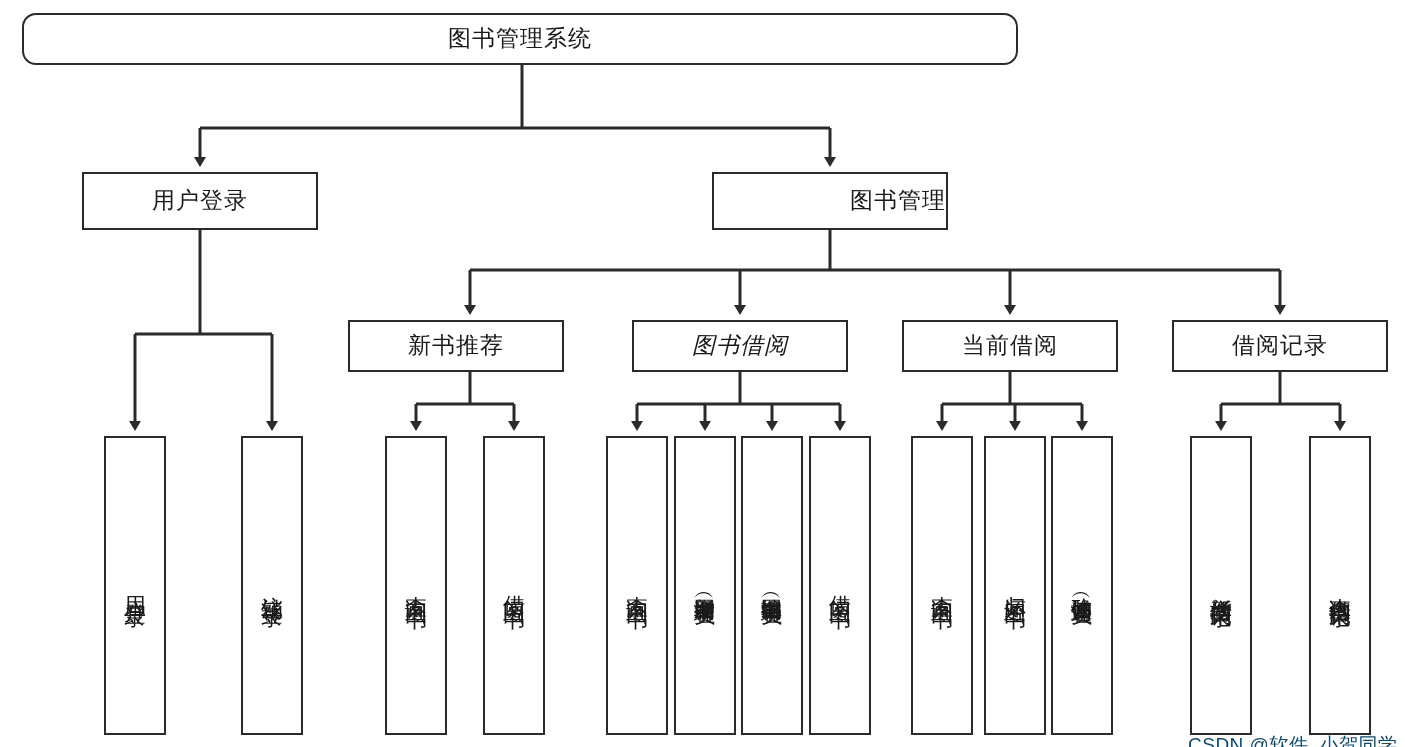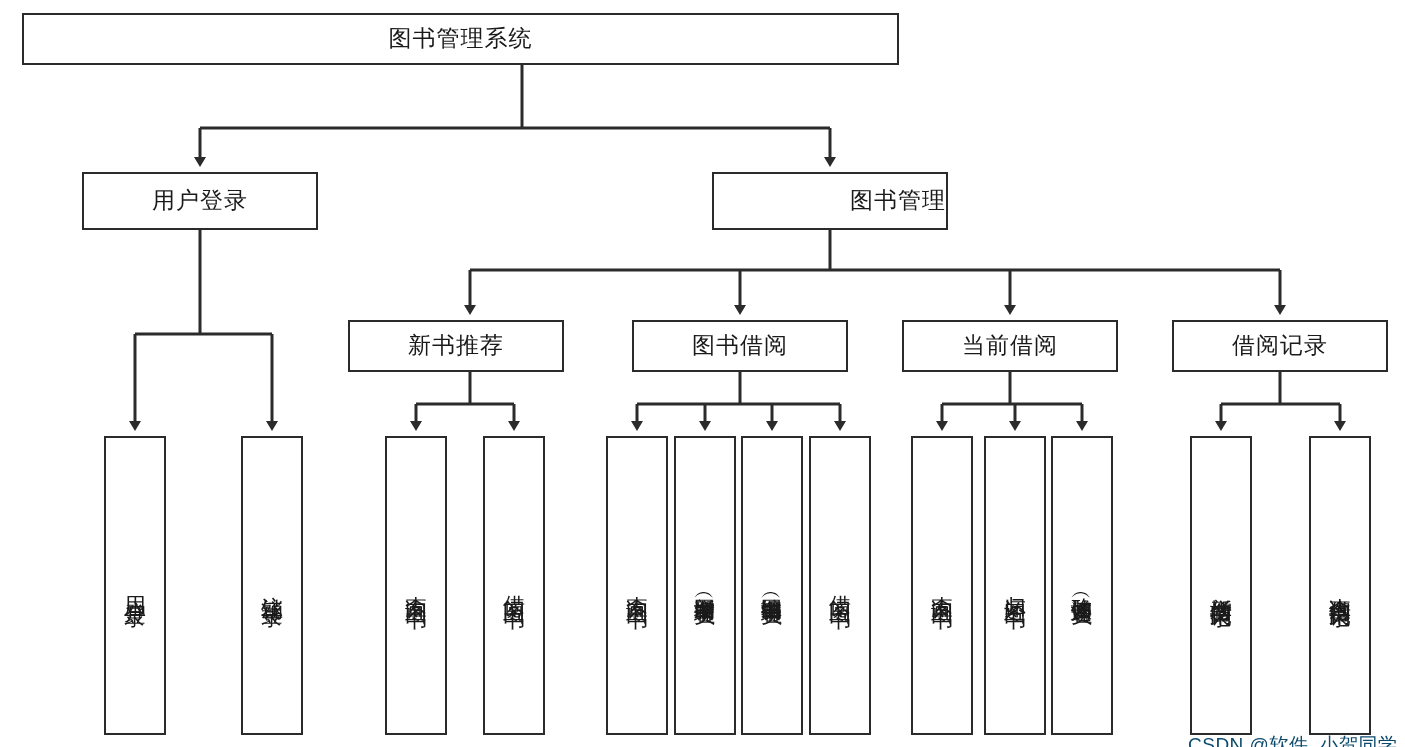--- a/index.html
+++ b/index.html
@@ -115,37 +115,37 @@
     </g>
 
     <g stroke="#2b2b2b" stroke-width="3" fill="none">
       <path d="M1280,372 L1280,404"></path>
       <path d="M1221,404 L1340,404"></path>
       <path d="M1221,404 L1221,422" marker-end="url(#arrow)"></path>
       <path d="M1340,404 L1340,422" marker-end="url(#arrow)"></path>
     </g>
   </svg>
 
-  <div class="node-box" style="left:22px;top:13px;width:877px;height:52px;">
+  <div class="node-box" style="left:22px;top:13px;width:996px;height:52px;border-radius:14px;">
     <span class="node-label">图书管理系统</span>
   </div>
 
   <div class="node-box" style="left:82px;top:172px;width:236px;height:58px;">
     <span class="node-label">用户登录</span>
   </div>
 
   <div class="node-box" style="left:712px;top:172px;width:236px;height:58px;justify-content:flex-end;">
     <span class="node-label">图书管理</span>
   </div>
 
   <div class="node-box" style="left:348px;top:320px;width:216px;height:52px;">
     <span class="node-label">新书推荐</span>
   </div>
 
-  <div class="node-box" style="left:632px;top:320px;width:216px;height:52px;">
+  <div class="node-box" style="left:632px;top:320px;width:216px;height:52px;font-style:italic;">
     <span class="node-label">图书借阅</span>
   </div>
 
   <div class="node-box" style="left:902px;top:320px;width:216px;height:52px;">
     <span class="node-label">当前借阅</span>
   </div>
 
   <div class="node-box" style="left:1172px;top:320px;width:216px;height:52px;">
     <span class="node-label">借阅记录</span>
   </div>

